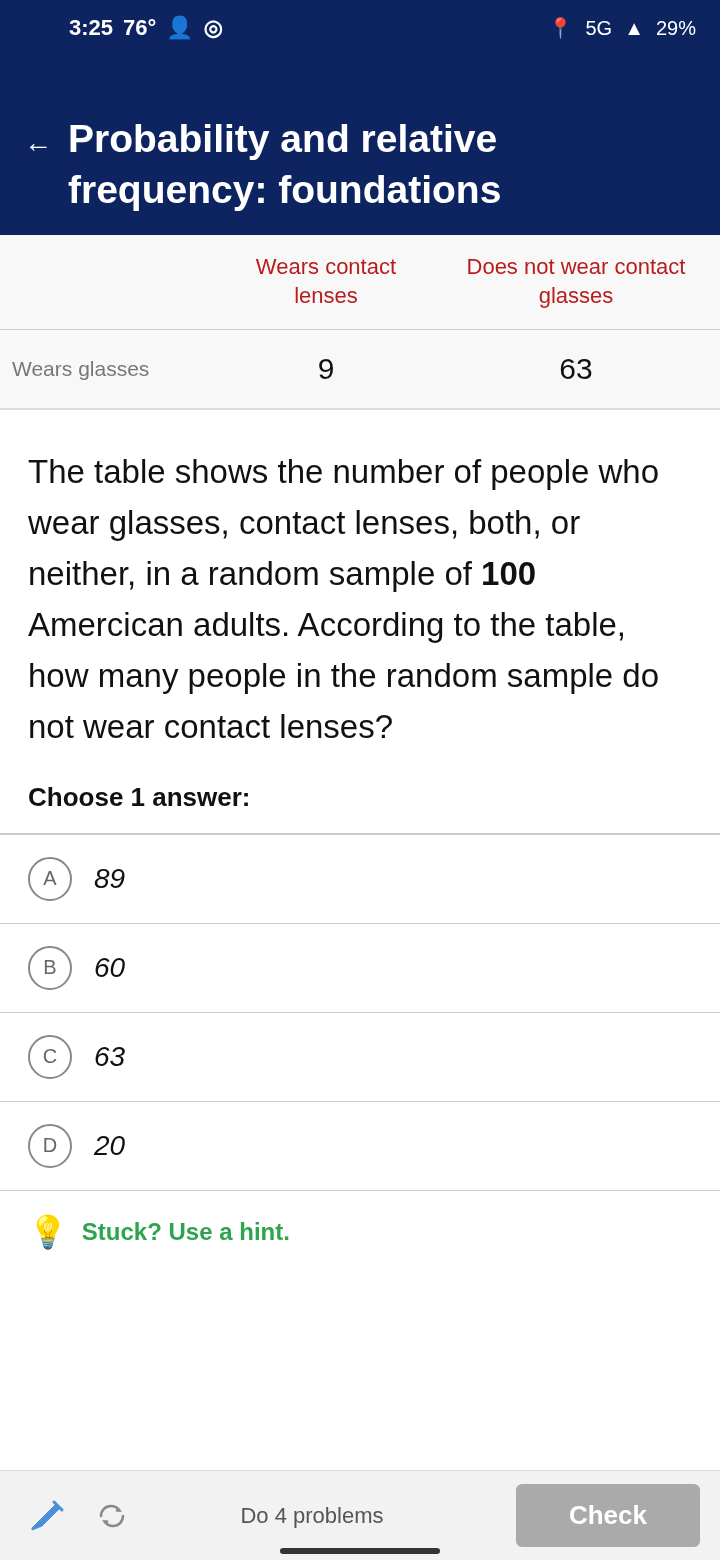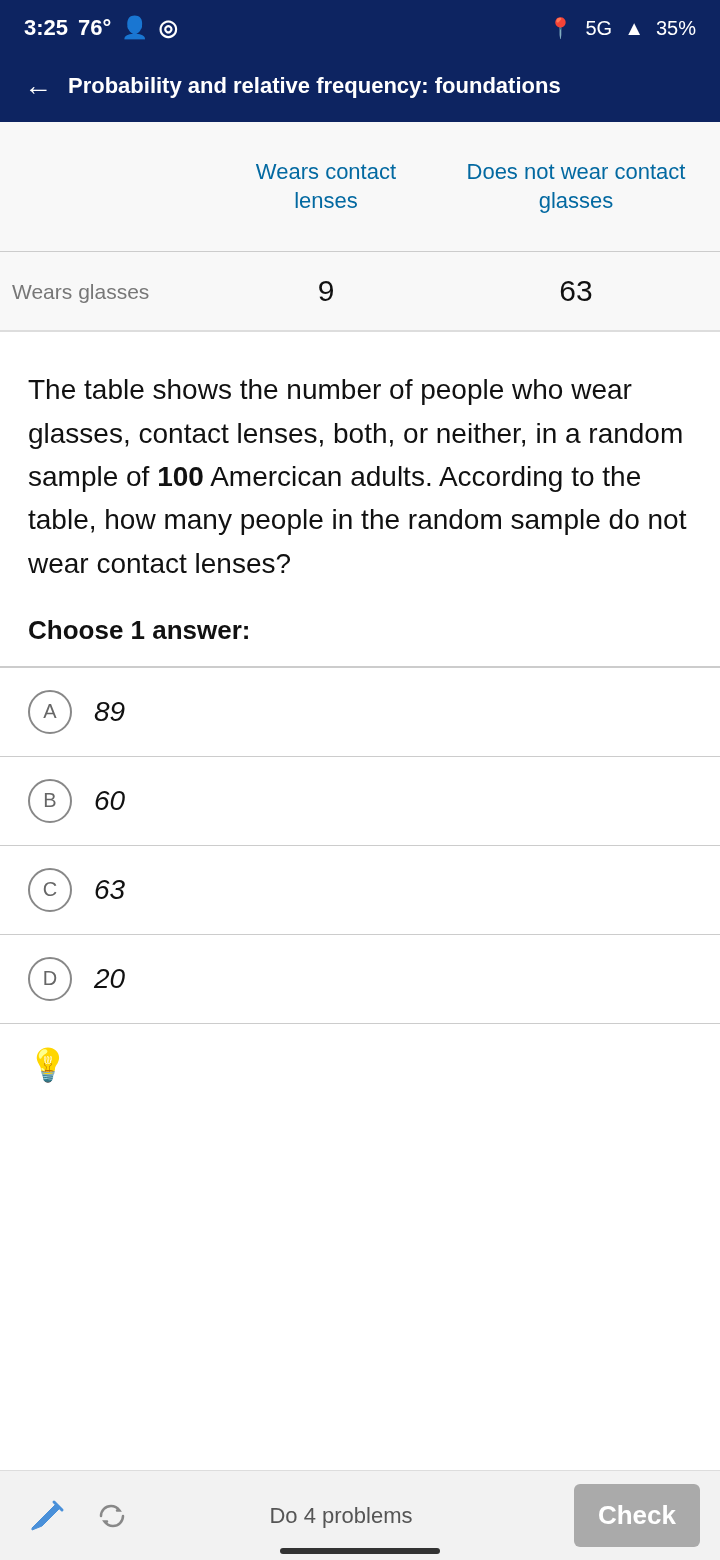--- a/index.html
+++ b/index.html
@@ -21,20 +21,21 @@
       align-items: center;
       padding: 10px 24px;
       height: 56px;
     }
     .status-left {
       display: flex;
       align-items: center;
       gap: 10px;
       font-size: 22px;
       font-weight: 600;
+      margin-left: 45px;
     }
     .status-right {
       display: flex;
       align-items: center;
       gap: 12px;
       font-size: 20px;
     }
 
     
     .header {
@@ -44,40 +45,41 @@
       display: flex;
       align-items: center;
       gap: 16px;
     }
     .back-arrow {
       font-size: 28px;
       cursor: pointer;
       color: #fff;
     }
     .header-title {
-      font-size: 22px;
+      font-size: 39px;
       font-weight: 700;
       line-height: 1.3;
+      margin-top: 44px;
     }
 
     
     .table-container {
       background: #f8f8f8;
       border-bottom: 1px solid #ddd;
     }
     .table {
       width: 100%;
       border-collapse: collapse;
     }
     .table th {
       font-size: 22px;
-      color: #0369a1;
+      color: #b91c1c;
       font-weight: 500;
       text-align: center;
-      padding: 36px 12px;
+      padding: 18px 12px;
       border-bottom: 1.5px solid #ccc;
       line-height: 1.3;
     }
     .table th.empty-th {
       width: 220px;
     }
     .table td {
       font-size: 22px;
       color: #333;
       padding: 22px 12px;
@@ -95,21 +97,21 @@
       font-weight: 400;
       color: #111;
     }
 
     
     .question-area {
       padding: 36px 28px 20px 28px;
       background: #fff;
     }
     .question-text {
-      font-size: 28px;
+      font-size: 33px;
       line-height: 1.55;
       color: #111;
     }
     .question-text strong {
       font-weight: 700;
     }
     .choose-label {
       font-size: 26px;
       font-weight: 700;
       margin-top: 30px;
@@ -216,21 +218,21 @@
       text-align: center;
       padding-right: 30px;
     }
     .check-button {
       background: #aaa;
       color: #fff;
       font-size: 26px;
       font-weight: 700;
       border: none;
       border-radius: 6px;
-      padding: 16px 24px;
+      padding: 16px 53px;
       cursor: pointer;
     }
     .home-indicator {
       position: fixed;
       bottom: 6px;
       left: 50%;
       transform: translateX(-50%);
       width: 160px;
       height: 6px;
       background: #333;
@@ -247,21 +249,21 @@
   <div class="status-left">
     <span>3:25</span>
     <span>76°</span>
     <span>👤</span>
     <span>◎</span>
   </div>
   <div class="status-right">
     <span>📍</span>
     <span>5G</span>
     <span>▲</span>
-    <span>35%</span>
+    <span>29%</span>
   </div>
 </div>
 
 <div class="header">
   <span class="back-arrow">←</span>
   <span class="header-title">Probability and relative frequency: foundations</span>
 </div>
 
 <div class="content-scroll">
 
@@ -315,20 +317,21 @@
     <div class="answer-option">
       <div class="option-circle">
         <span>D</span>
       </div>
       <span class="option-value">20</span>
     </div>
   </div>
 
   <div class="hint-row">
     <span class="hint-icon">💡</span>
+    <span class="hint-text">Stuck? Use a hint.</span>
   </div>
 
 </div>
 
 <div class="bottom-bar">
   <div class="bottom-pencil-icon">
     <svg viewBox="0 0 44 44" fill="none" xmlns="http://www.w3.org/2000/svg">
       <path d="M8 34L14 28L32 10L36 14L18 32L8 36L8 34Z" fill="#4a90d9" stroke="#4a90d9" stroke-width="1"></path>
       <path d="M30 8L38 16" stroke="#4a90d9" stroke-width="3" stroke-linecap="round"></path>
     </svg>

